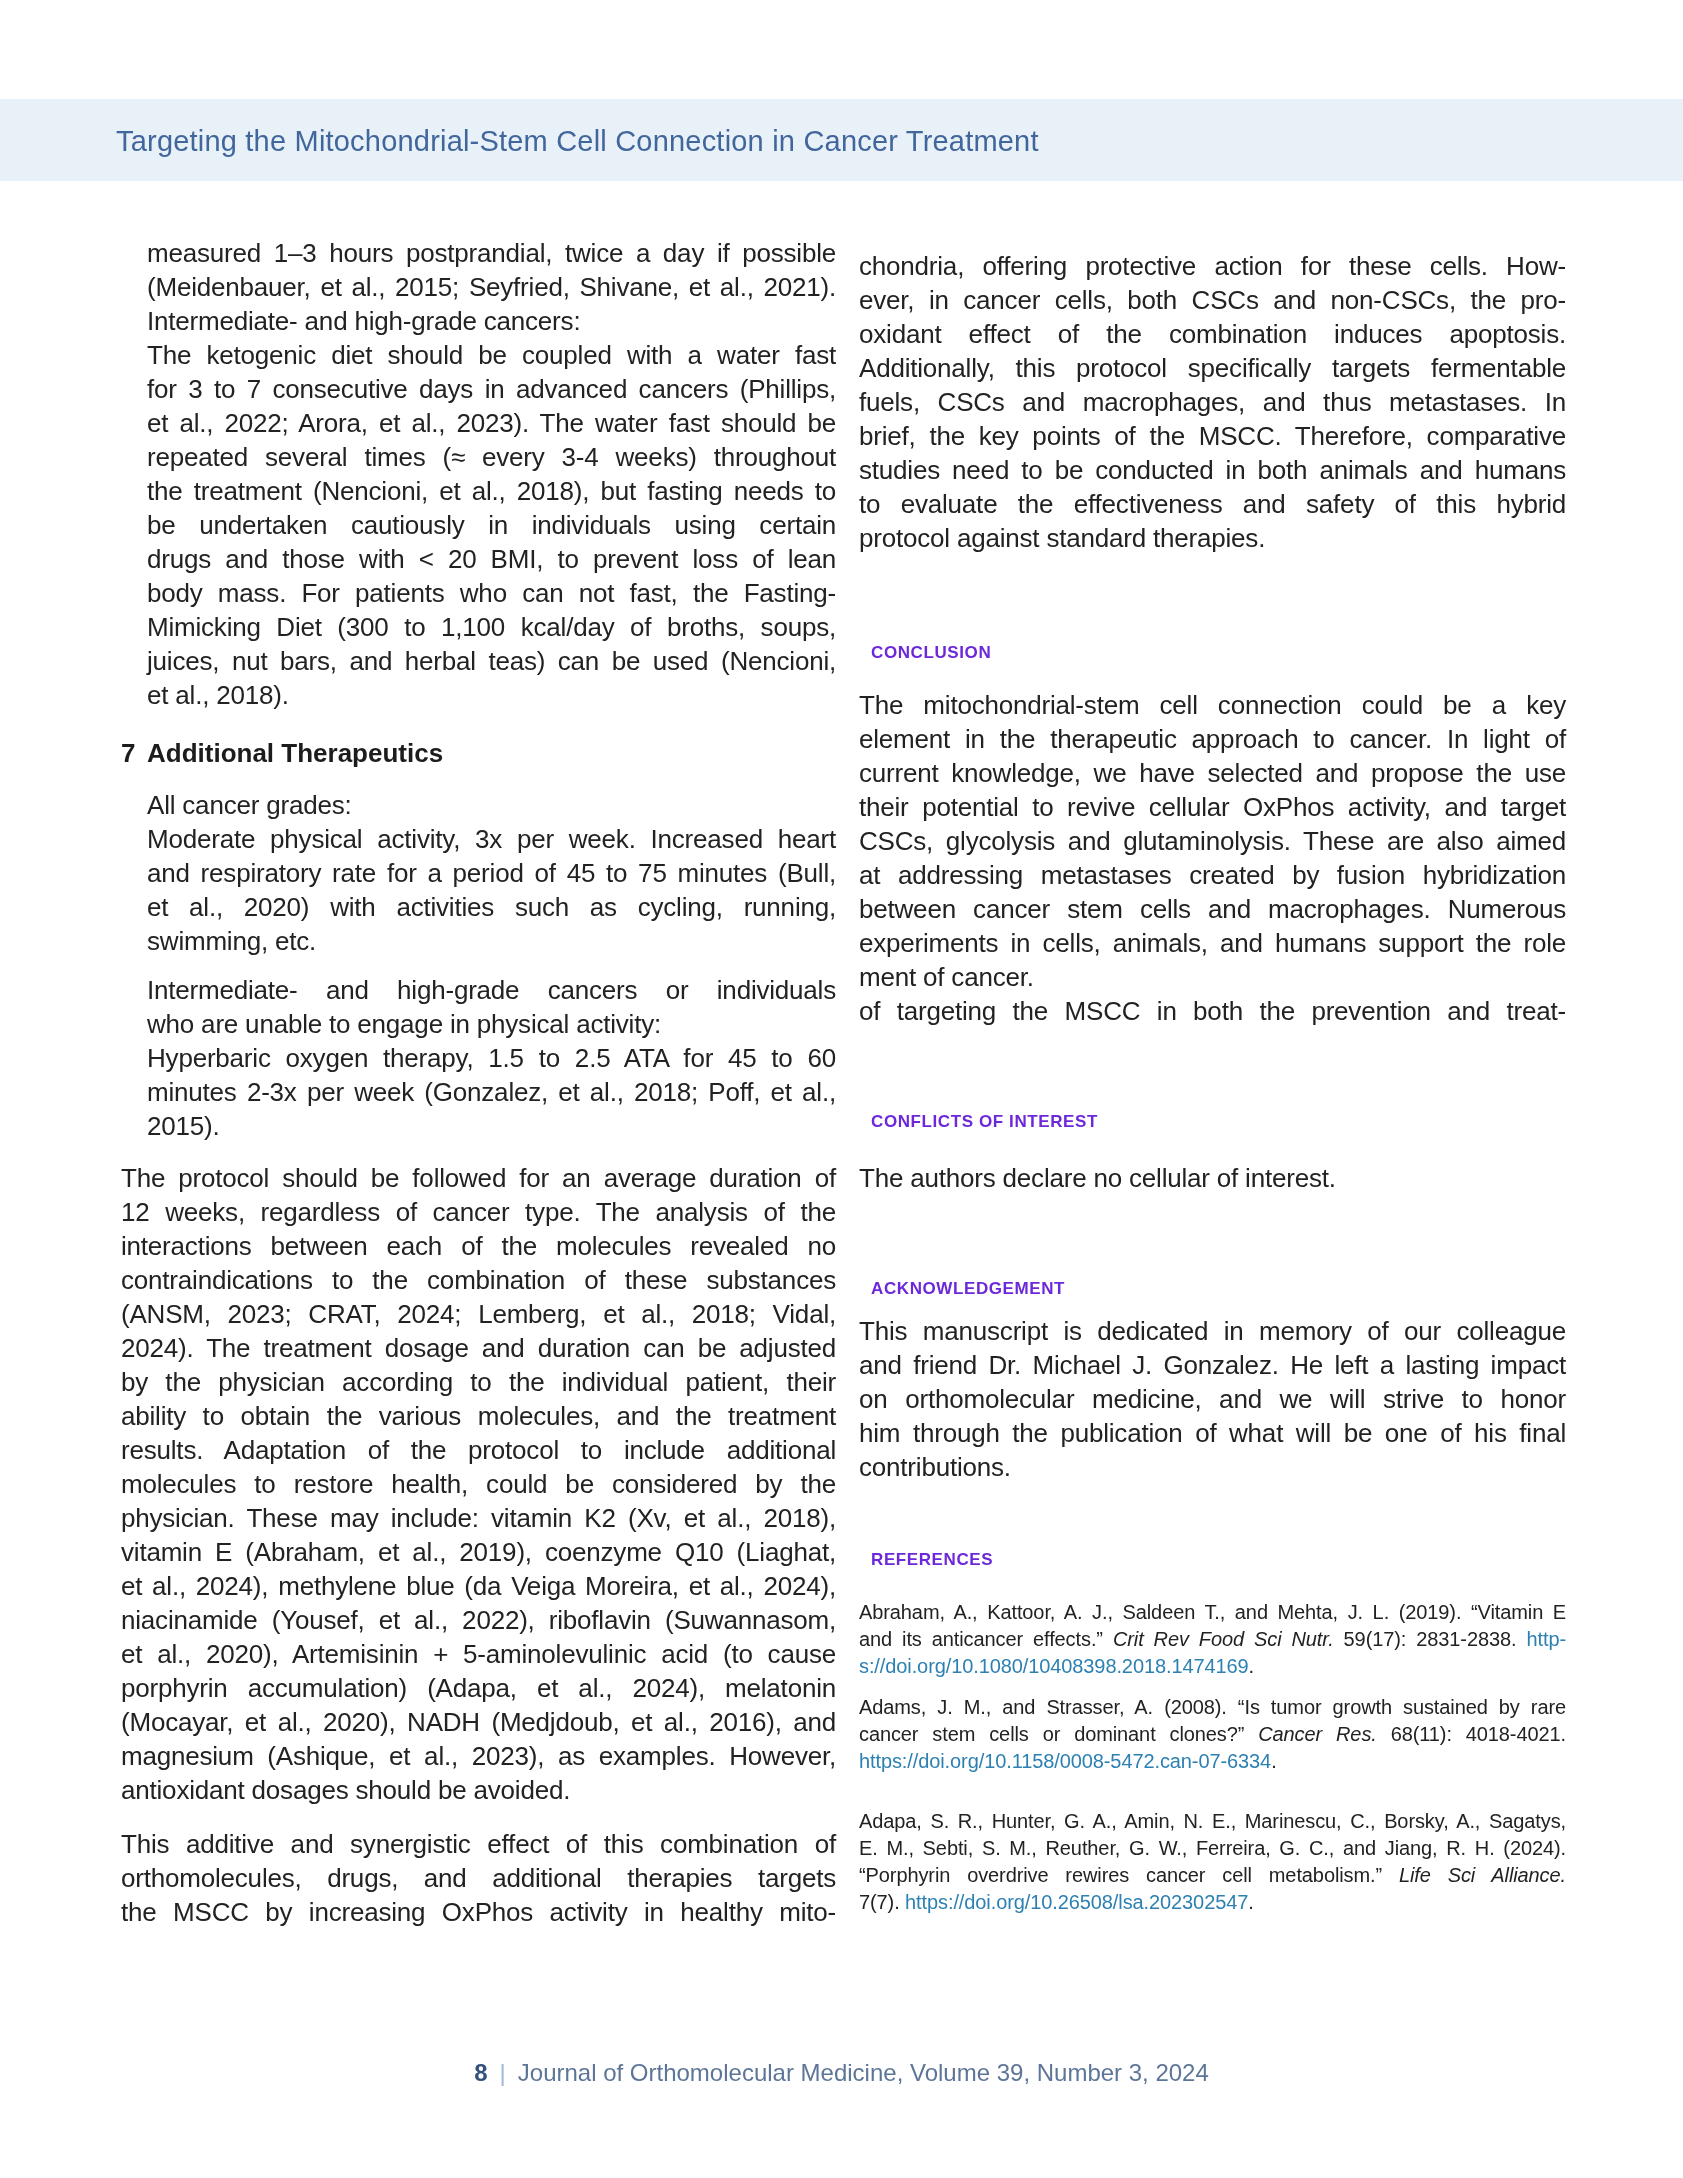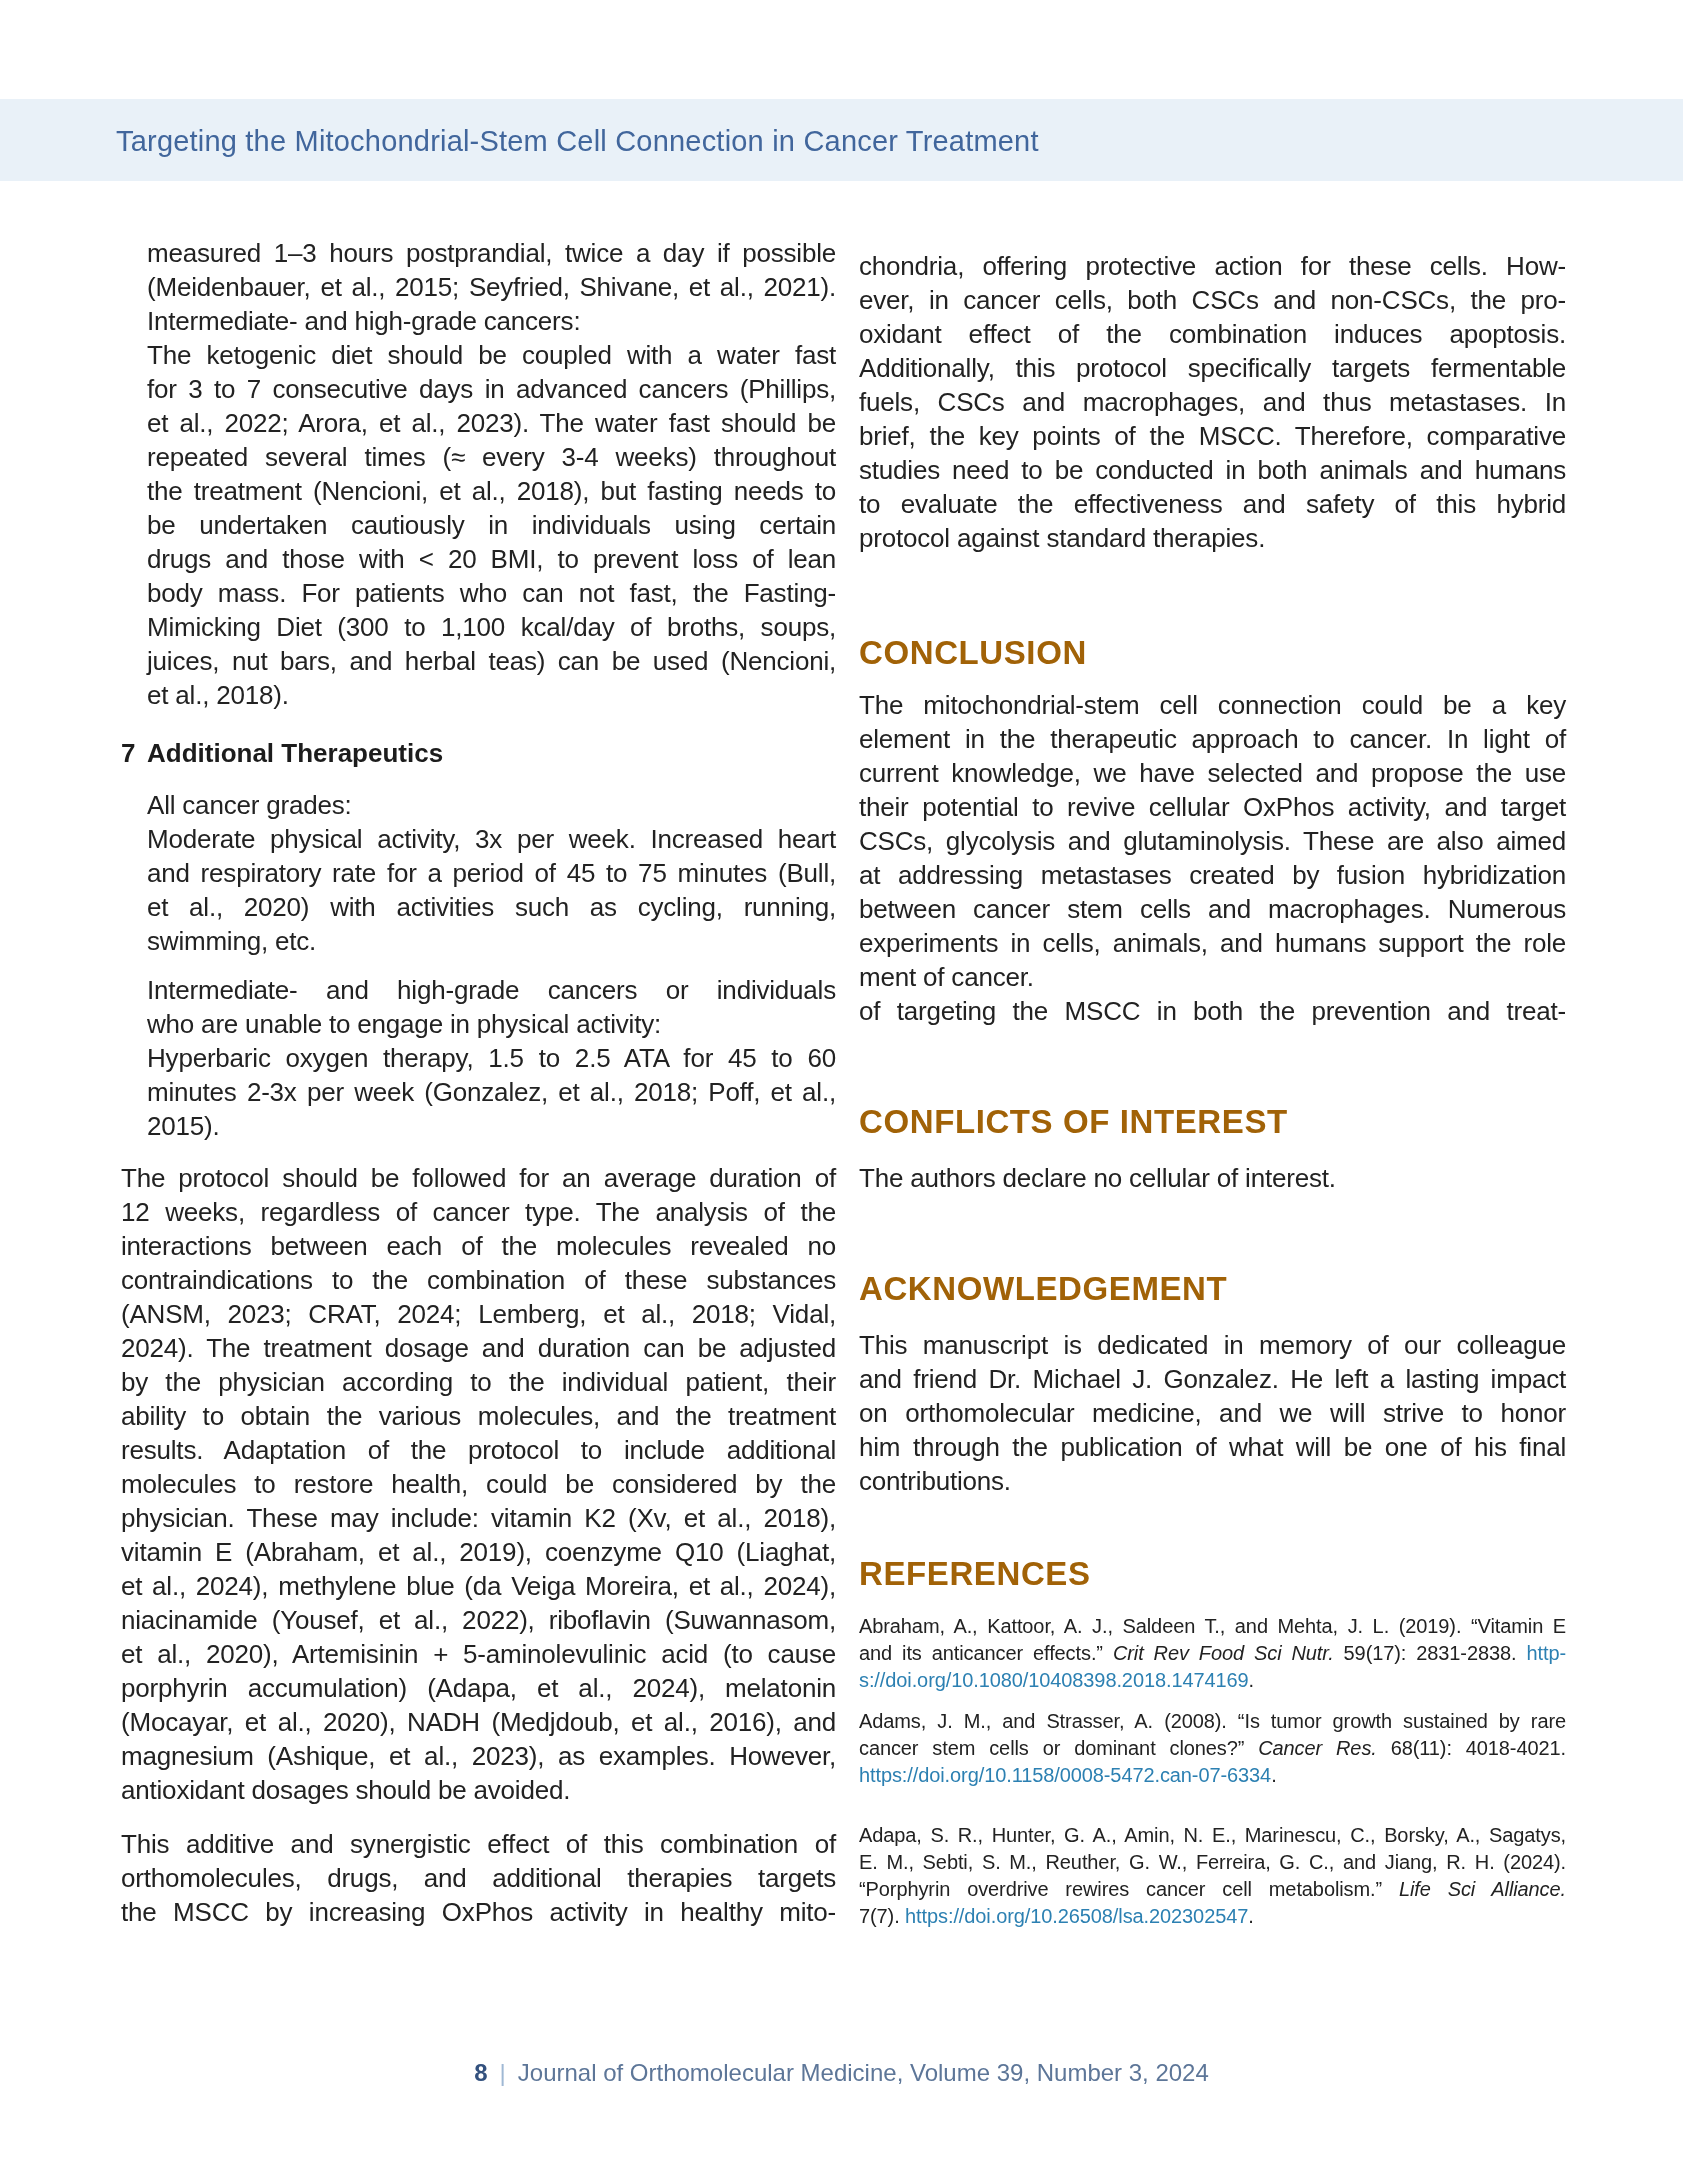--- a/index.html
+++ b/index.html
@@ -13,21 +13,21 @@
     position:absolute; left:116px; top:125px; font-size:29px; font-weight:normal;
     color:#41669c; letter-spacing:0.2px;
   }
   .col { position:absolute; top:236px; font-size:26px; line-height:34px; }
   .col-left  { left:121px; width:715px; }
   .col-right { left:859px; width:707px; }
   .block.indent { padding-left:26px; }
   .pline { text-align:justify; text-align-last:justify; letter-spacing:-0.2px; }
   .pline.nostretch { text-align:left; text-align-last:left; }
   .sec-heading {
-    font-weight:bold; color:#a16207; font-size:33px; line-height:34px; letter-spacing:0.6px;
+    font-weight:bold; color:#6d28d9; font-size:17px; line-height:34px; letter-spacing:0.6px;margin-left:12px;
   }
   .num-heading {
     position:relative; padding-left:26px; font-weight:bold; color:#1c1c1c;
     font-size:26px; line-height:34px;
   }
   .num-heading .num { position:absolute; left:0; }
   .block.ref .pline { font-size:20px; line-height:27px; letter-spacing:-0.1px; }
   .ital { font-style:italic; }
   .link { color:#2c80b2; cursor:pointer; }
   .footer {
@@ -125,21 +125,21 @@
       <div class="pline"><span>between cancer stem cells and macrophages. Numerous</span></div>
       <div class="pline"><span>experiments in cells, animals, and humans support the role</span></div>
       <div class="pline nostretch"><span>ment of cancer.</span></div>
       <div class="pline"><span>of targeting the MSCC in both the prevention and treat-</span></div>
     </div>
     <div class="sec-heading" style="margin-top: 77px;">CONFLICTS OF INTEREST</div>
     <div class="block para" style="margin-top: 22px;">
       <div class="pline nostretch"><span>The authors declare no cellular of interest.</span></div>
     </div>
     <div class="sec-heading" style="margin-top: 77px;">ACKNOWLEDGEMENT</div>
-    <div class="block para" style="margin-top: 22px;">
+    <div class="block para" style="margin-top: 8px;">
       <div class="pline"><span>This manuscript is dedicated in memory of our colleague</span></div>
       <div class="pline"><span>and friend Dr. Michael J. Gonzalez. He left a lasting impact</span></div>
       <div class="pline"><span>on orthomolecular medicine, and we will strive to honor</span></div>
       <div class="pline"><span>him through the publication of what will be one of his final</span></div>
       <div class="pline nostretch"><span>contributions.</span></div>
     </div>
     <div class="sec-heading" style="margin-top: 59px;">REFERENCES</div>
     <div class="block ref" style="margin-top: 22px;">
       <div class="pline"><span>Abraham, A., Kattoor, A. J., Saldeen T., and Mehta, J. L. (2019). “Vitamin E</span></div>
       <div class="pline"><span>and its anticancer effects.” </span><span class="ital">Crit Rev Food Sci Nutr.</span><span> 59(17): 2831-2838. </span><span class="link">http-</span></div>

